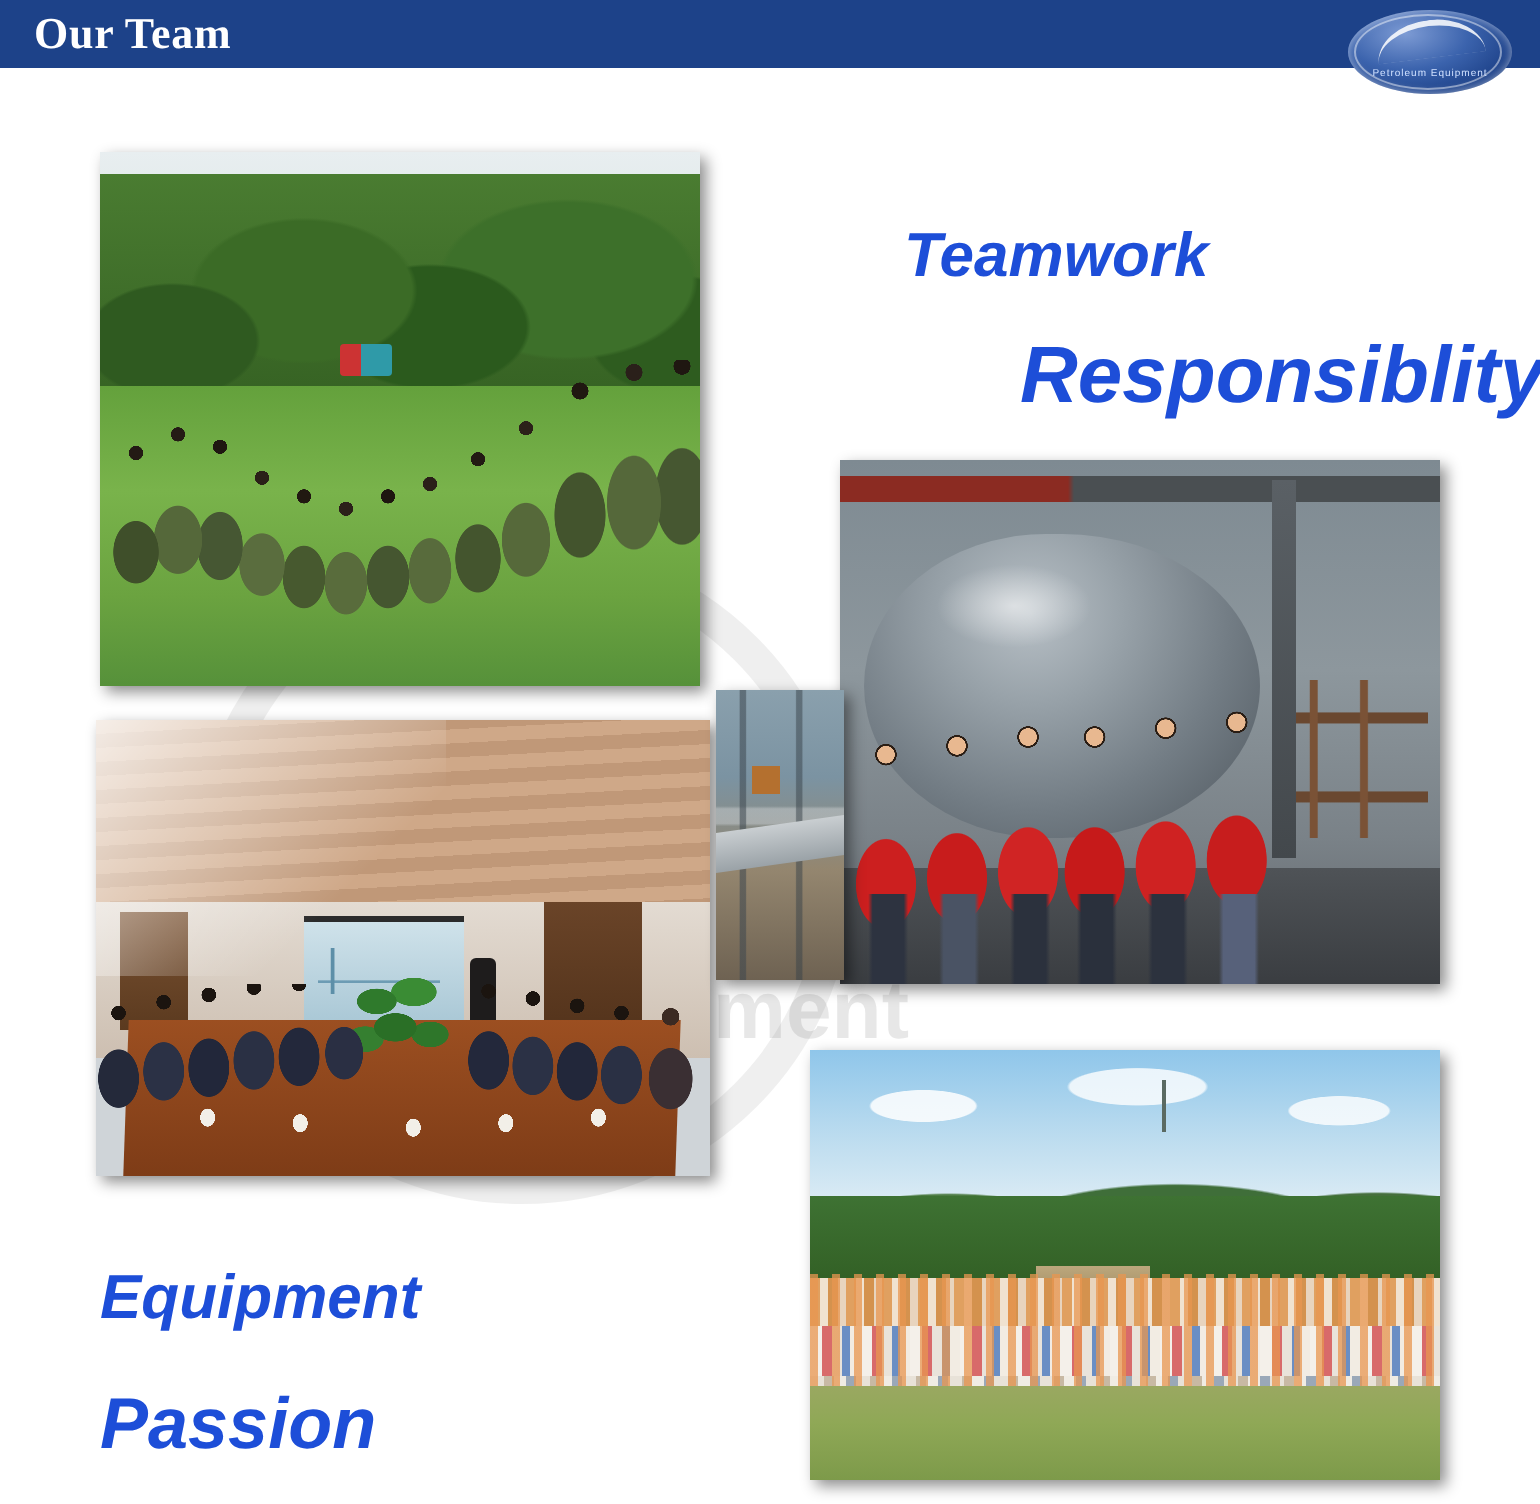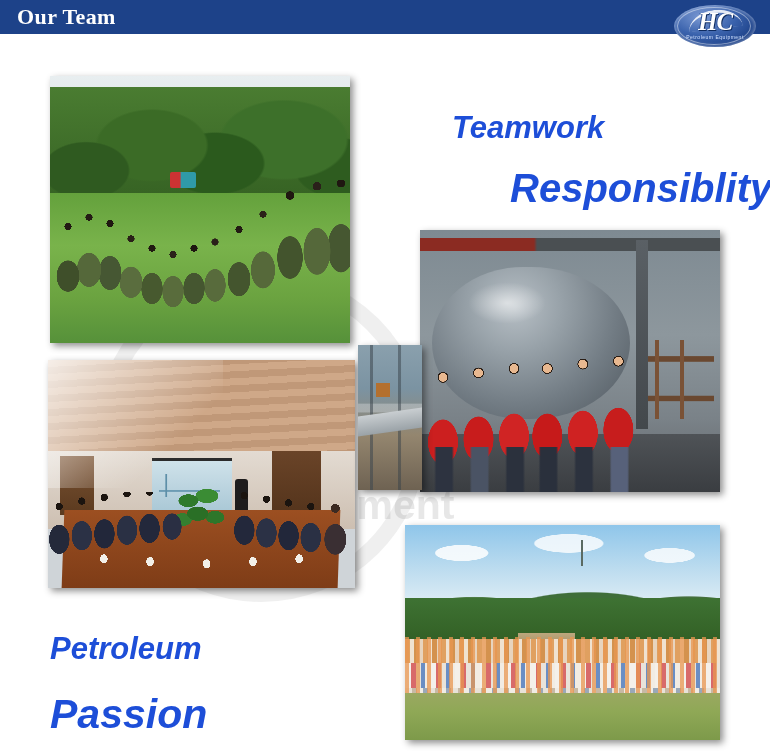--- a/index.html
+++ b/index.html
@@ -467,35 +467,34 @@
     position: absolute;
     font-weight: bold;
     font-style: italic;
     color: #1d4ed8;
     white-space: nowrap;
     z-index: 6;
   }
   #slogan-teamwork      { left: 452px; top: 110px; font-size: 31px; }
   #slogan-responsiblity { left: 510px; top: 166px; font-size: 40px; }
   #slogan-challenge     { left: 50px;  top: 631px; font-size: 31px; }
-  #slogan-passion       { left: 50px;  top: 691px; font-size: 41px; }
+  #slogan-passion       { left: 50px;  top: 691px; font-size: 36px; }
 </style>
 </head>
 <body>
 
 <div id="page">
 
   <div class="header-bar"></div>
   <div class="header-title">Our Team</div>
 
   <div class="logo">
     <div class="logo-oval"></div>
     <div class="logo-ring"></div>
     <div class="logo-swoosh"></div>
-    <div class="logo-hc">HC</div>
     <div class="logo-sub">Petroleum Equipment</div>
   </div>
 
   <div class="watermark">
     <div class="wm-circle"></div>
     <div class="wm-text">quipment</div>
   </div>
 
   <div class="photo" id="photo-military">
     <div class="sky"></div>
@@ -551,16 +550,16 @@
     <div class="wall"></div>
     <div class="crowd-back"></div>
     <div class="crowd-mid"></div>
     <div class="crowd-front"></div>
     <div class="hats"></div>
     <div class="field"></div>
   </div>
 
   <div class="slogan" id="slogan-teamwork">Teamwork</div>
   <div class="slogan" id="slogan-responsiblity">Responsiblity</div>
-  <div class="slogan" id="slogan-challenge">Petroleum</div>
+  <div class="slogan" id="slogan-challenge">Equipment</div>
   <div class="slogan" id="slogan-passion">Passion</div>
 
 </div>
 
 </body></html>

